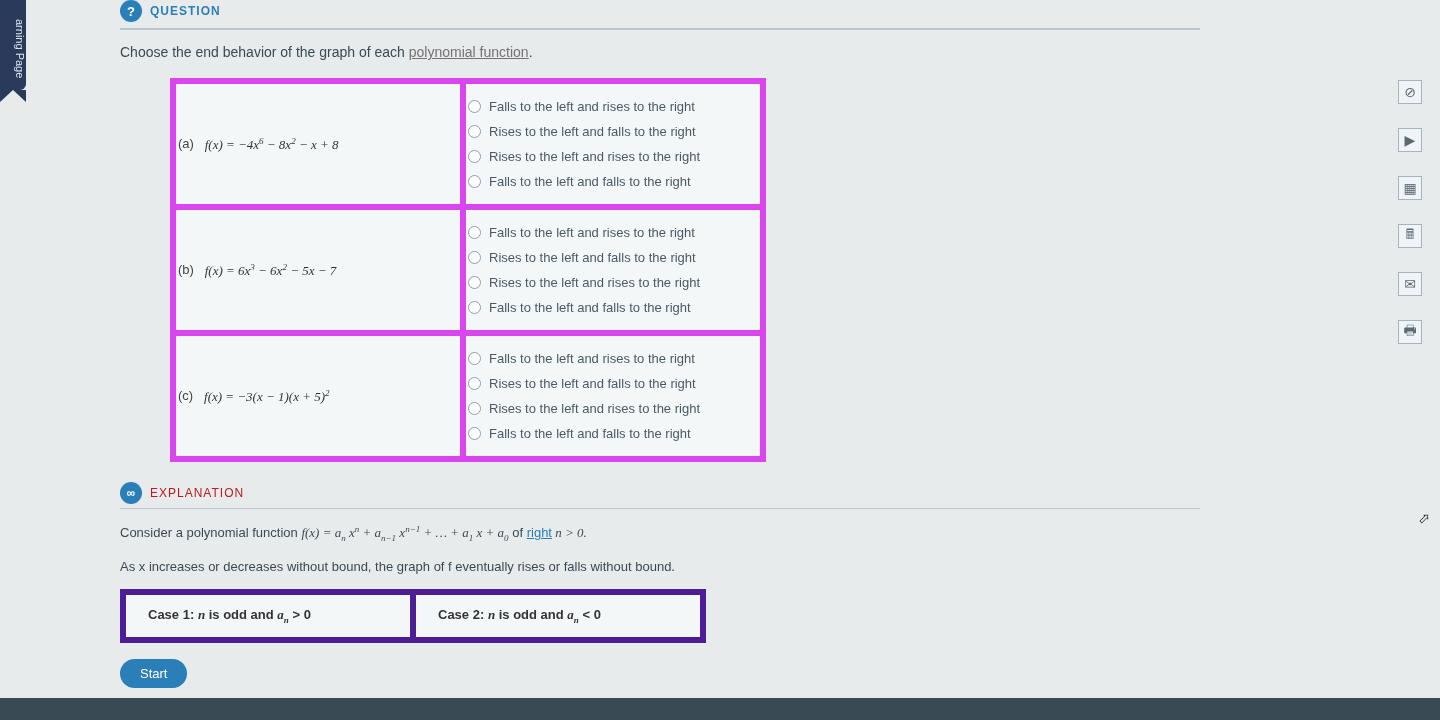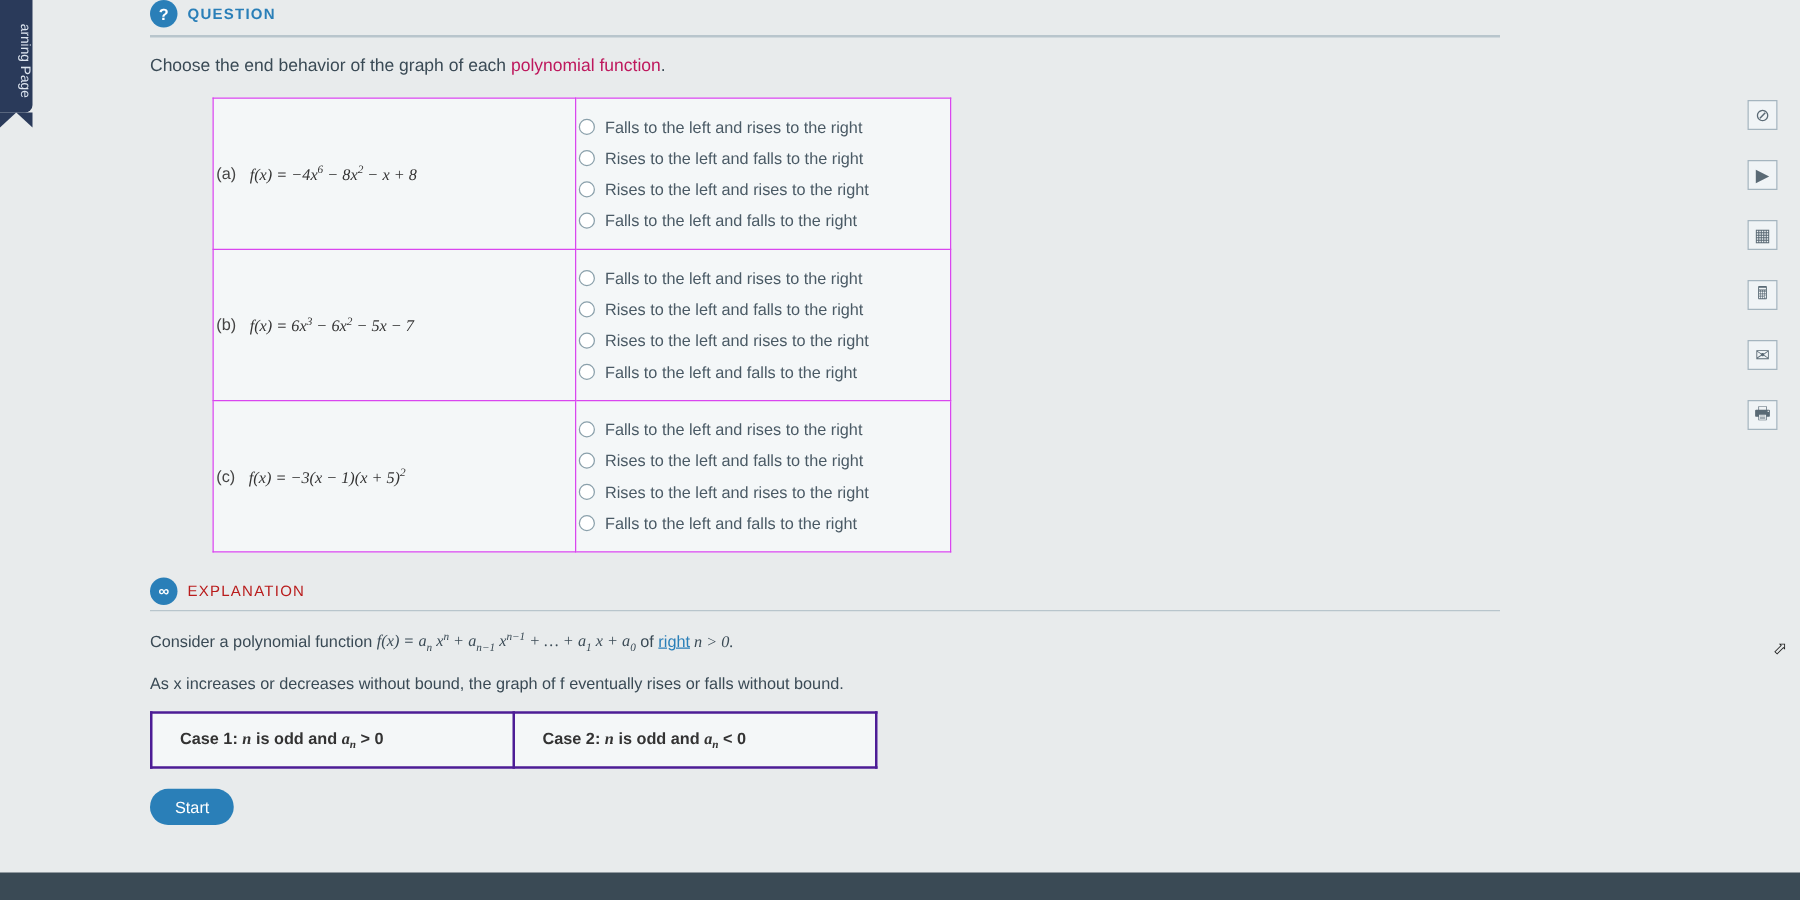--- a/index.html
+++ b/index.html
@@ -45,28 +45,28 @@
   margin-bottom:6px;
 }
 .q-circ {
   width:22px;height:22px;border-radius:50%;
   background:#2a7fb8;color:#fff;display:flex;
   align-items:center;justify-content:center;font-size:13px;font-weight:bold;
 }
 .q-label { color:#2a7fb8; font-size:12px; letter-spacing:1px; font-weight:bold; }
 hr.sep { border:none; border-top:2px solid #b8c5cc; margin-bottom:14px; }
 .prompt { font-size:14px; color:#3a4a55; margin-bottom:18px; }
-.prompt .lnk { color:#be185d; }
+.prompt .lnk { color:#737373; text-decoration:underline; }
 .qtable {
   border-collapse: collapse;
   margin-left: 50px;
   background:#f4f7f8;
 }
 .qtable td {
-  border:1px solid #d946ef;
+  border:6px solid #d946ef;
   padding: 10px 2px;
   vertical-align: middle;
   font-size:13px;
   margin-top:29px;
 }
 .fn-cell { width:290px; color:#333; }
 .fn-cell .pl { color:#444; }
 .opt-cell { width:300px; }
 .radio-row { display:flex; align-items:center; gap:8px; padding:5px 0; }
 .radio-dot {
@@ -84,21 +84,21 @@
   background:#2a7fb8;color:#fff;display:flex;
   align-items:center;justify-content:center;font-size:12px;font-weight:bold;
 }
 .expl-label { color:#b91c1c; font-size:12px; letter-spacing:1px; }
 hr.sep2 { border:none; border-top:1px solid #b8c5cc; margin-bottom:14px; }
 .expl-body p { font-size:13px; color:#3a4a55; margin-bottom:12px; line-height:1.5; }
 .expl-body .lnk { color:#2a7fb8; text-decoration:underline; }
 .ctable {
   border-collapse:collapse; margin-top:6px; background:#f4f7f8;
 }
-.ctable td { border:2px solid #4c1d95; padding:12px 22px; font-size:13px; width:290px; color:#333; }
+.ctable td { border:6px solid #4c1d95; padding:12px 22px; font-size:13px; width:290px; color:#333; }
 .start-btn {
   margin-top:16px; background:#2a7fb8; color:#fff;
   border:none; border-radius:16px; padding:7px 20px;
   font-size:13px; cursor:pointer;
 }
 .right-icons {
   position:absolute; right:18px; top:80px;
   display:flex; flex-direction:column; gap:24px;
 }
 .ri {

